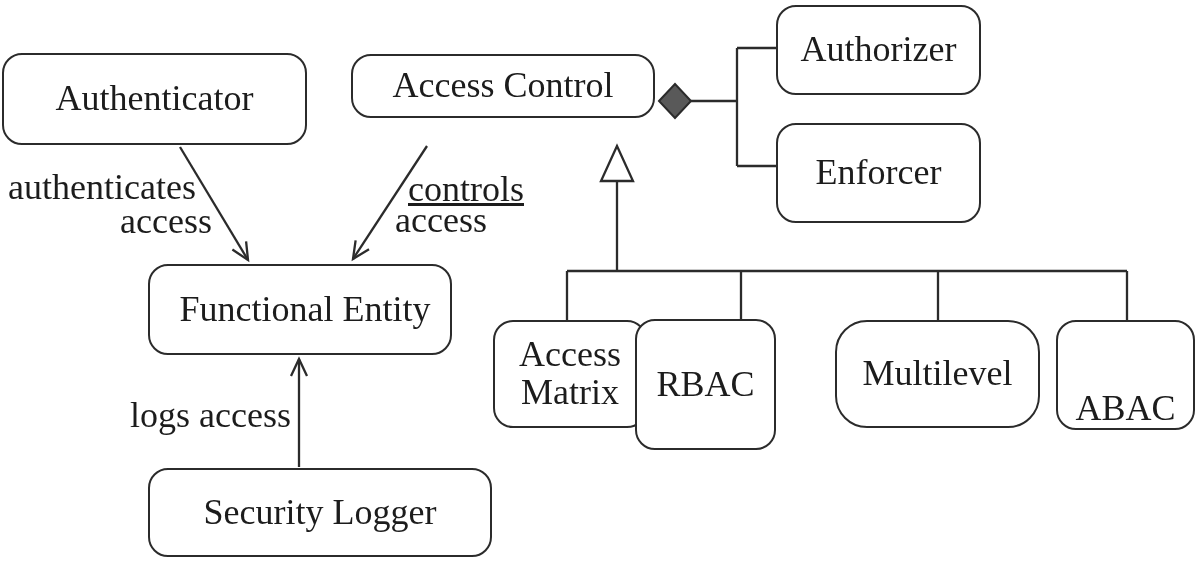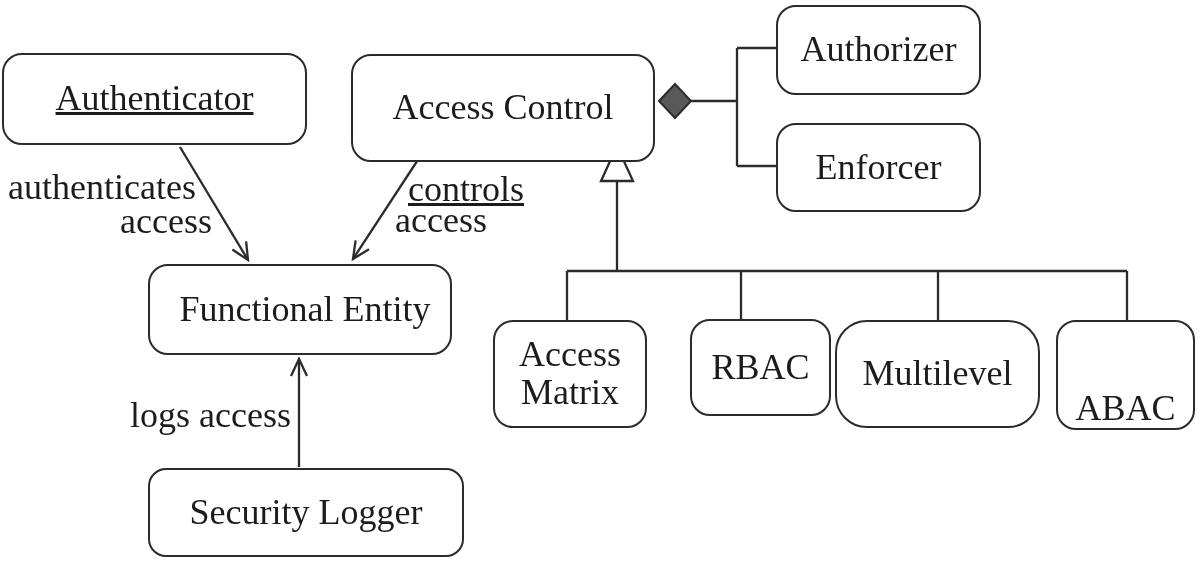--- a/index.html
+++ b/index.html
@@ -38,28 +38,28 @@
     line-height: 1.05;
     white-space: nowrap;
   }
   .edge-label {
     position: absolute;
     font-size: 36px;
     line-height: 1;
     white-space: nowrap;
   }
   
-  .n-authenticator   { left: 2px;    top: 53px;  width: 305px; height: 92px; text-decoration: underline;  }
-  .n-access-control  { left: 351px;  top: 54px;  width: 304px; height: 108px;  }
+  .n-authenticator   { left: 2px;    top: 53px;  width: 305px; height: 92px;  }
+  .n-access-control  { left: 351px;  top: 54px;  width: 304px; height: 64px;  }
   .n-authorizer      { left: 776px;  top: 5px;   width: 205px; height: 90px;  }
-  .n-enforcer        { left: 776px;  top: 123px; width: 205px; height: 89px; justify-content: center;  }
+  .n-enforcer        { left: 776px;  top: 123px; width: 205px; height: 100px; justify-content: center;  }
   .n-functional      { left: 148px;  top: 264px; width: 304px; height: 91px; padding-left: 10px;  }
-  .n-security-logger { left: 148px;  top: 468px; width: 316px; height: 89px; border-radius: 18px;  }
+  .n-security-logger { left: 148px;  top: 468px; width: 344px; height: 89px;  }
   .n-access-matrix   { left: 493px;  top: 320px; width: 154px; height: 108px; }
-  .n-rbac            { left: 690px;  top: 319px; width: 141px; height: 97px; }
+  .n-rbac            { left: 635px;  top: 319px; width: 141px; height: 131px; }
   .n-multilevel      { left: 835px;  top: 320px; width: 205px; height: 108px; border-radius: 32px; }
   .n-abac            { left: 1056px; top: 320px; width: 139px; height: 110px; justify-content: flex-end; }
   
   .l-auth1 { left: 8px;   top: 169px; }
   .l-auth2 { left: 120px; top: 203px; }
   .l-ctl1  { left: 408px; top: 171px; text-decoration: underline; }
   .l-ctl2  { left: 395px; top: 202px; }
   .l-logs  { left: 130px; top: 397px; }
 </style>
 </head>

